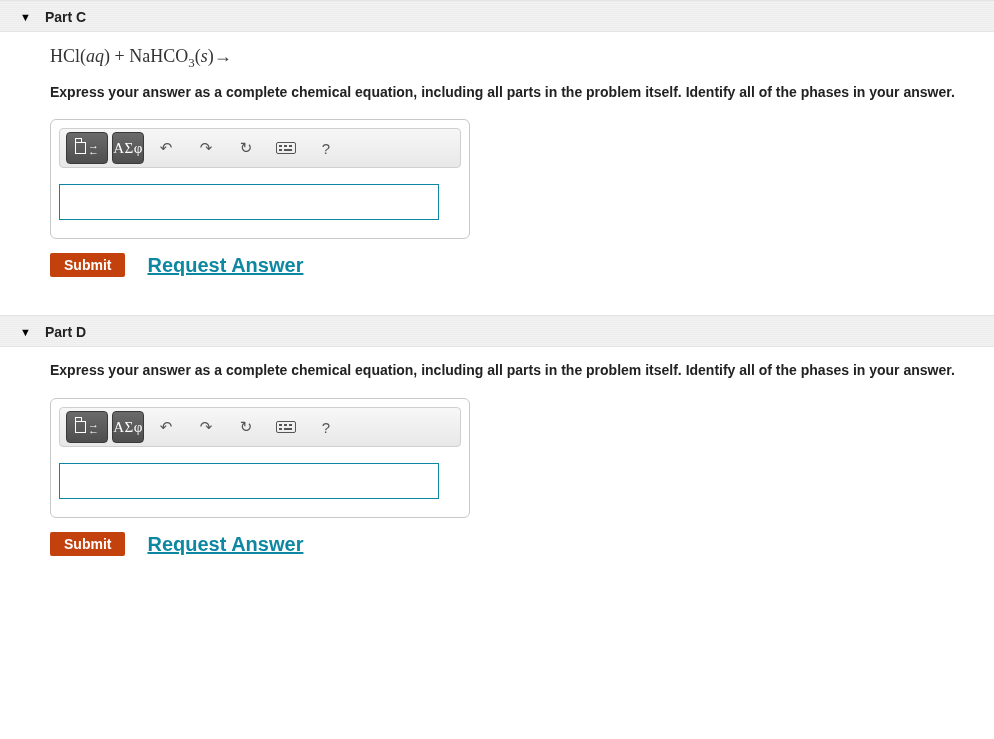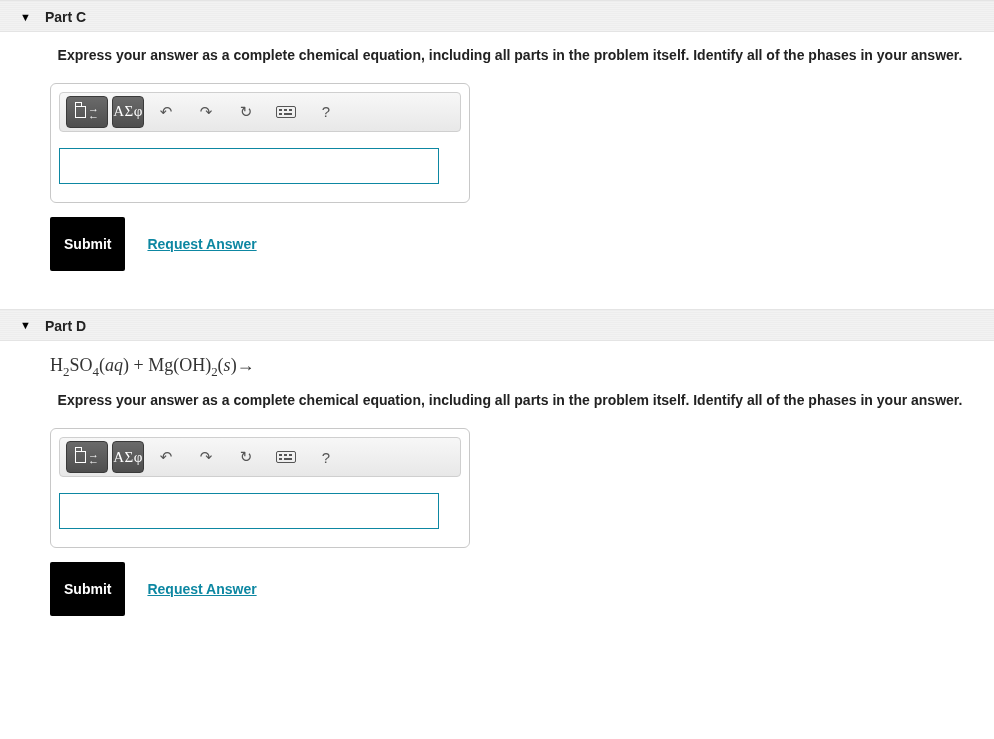--- a/index.html
+++ b/index.html
@@ -40,21 +40,20 @@
     margin-bottom: 12px;
   }
   .equation sub { font-size: 0.72em; vertical-align: sub; }
   .instructions {
     font-size: 14px;
     font-weight: bold;
     color: #222;
     line-height: 1.35;
     margin-bottom: 18px;
     max-width: 920px;
-    text-align: center;
   }
   .input-box {
     border: 1px solid #c8c8c8;
     border-radius: 6px;
     width: 420px;
     padding: 8px 8px 18px 8px;
     background: #fff;
   }
   .toolbar-outer {
     background: linear-gradient(#f7f7f7,#e8e8e8);
@@ -116,32 +115,32 @@
     width: 380px;
     background: #fff;
   }
   .action-row {
     margin-top: 14px;
     display: flex;
     align-items: center;
     gap: 22px;
   }
   .submit-btn {
-    background: #000000;
+    background: #c2410c;
     color: #fff;
     border: none;
     border-radius: 2px;
-    padding: 19px 14px;
+    padding: 4px 14px;
     font-size: 14px;
     font-weight: bold;
     cursor: pointer;
   }
   .request-link {
     color: #0d87a2;
-    font-size: 14px;
+    font-size: 20px;
     font-weight: bold;
     text-decoration: underline;
     cursor: pointer;
   }
   .kbd-icon {
     width:20px; height:12px; border:1.5px solid #555; border-radius:2px;
     display:inline-block; position:relative;
   }
   .kbd-icon::before {
     content:"";
@@ -156,20 +155,21 @@
 </style>
 </head>
 <body>
 
 <div class="part-section">
   <div class="part-header">
     <span class="caret">▼</span>
     <span class="title">Part C</span>
   </div>
   <div class="part-body">
+    <div class="equation">HCl(<i>aq</i>) + NaHCO<sub>3</sub>(<i>s</i>)→</div>
     <div class="instructions">Express your answer as a complete chemical equation, including all parts in the problem itself. Identify all of the phases in your answer.</div>
     <div class="input-box">
       <div class="toolbar-outer">
         <div class="tool-btn dark">
           <span class="chem-icon">
             <span class="chem-box"></span>
             <span class="chem-arrows">→<br>←</span>
           </span>
         </div>
         <div class="tool-btn dark greek">ΑΣφ</div>
@@ -197,21 +197,20 @@
     </div>
   </div>
 </div>
 
 <div class="part-section">
   <div class="part-header">
     <span class="caret">▼</span>
     <span class="title">Part D</span>
   </div>
   <div class="part-body">
-    <div class="equation">H<sub>2</sub>SO<sub>4</sub>(<i>aq</i>) + Mg(OH)<sub>2</sub>(<i>s</i>)→</div>
     <div class="instructions">Express your answer as a complete chemical equation, including all parts in the problem itself. Identify all of the phases in your answer.</div>
     <div class="input-box">
       <div class="toolbar-outer">
         <div class="tool-btn dark">
           <span class="chem-icon">
             <span class="chem-box"></span>
             <span class="chem-arrows">→<br>←</span>
           </span>
         </div>
         <div class="tool-btn dark greek">ΑΣφ</div>

